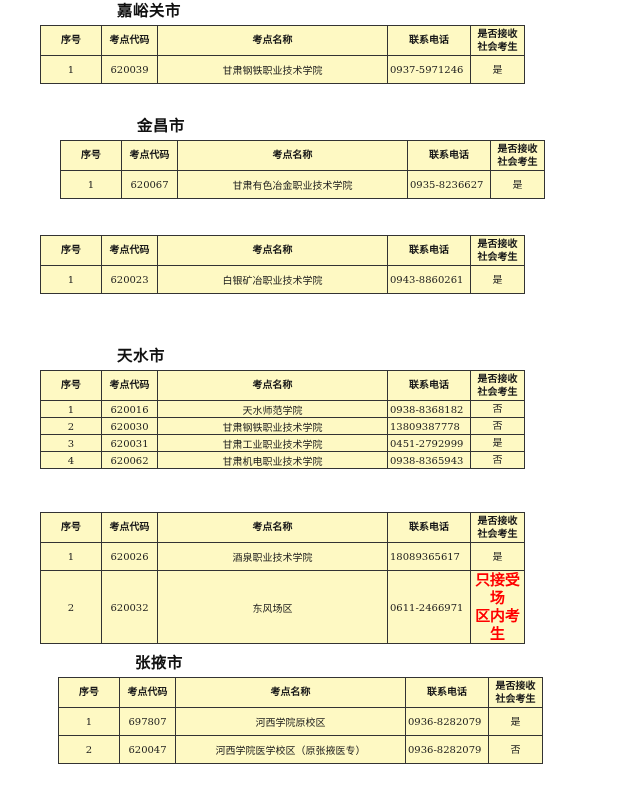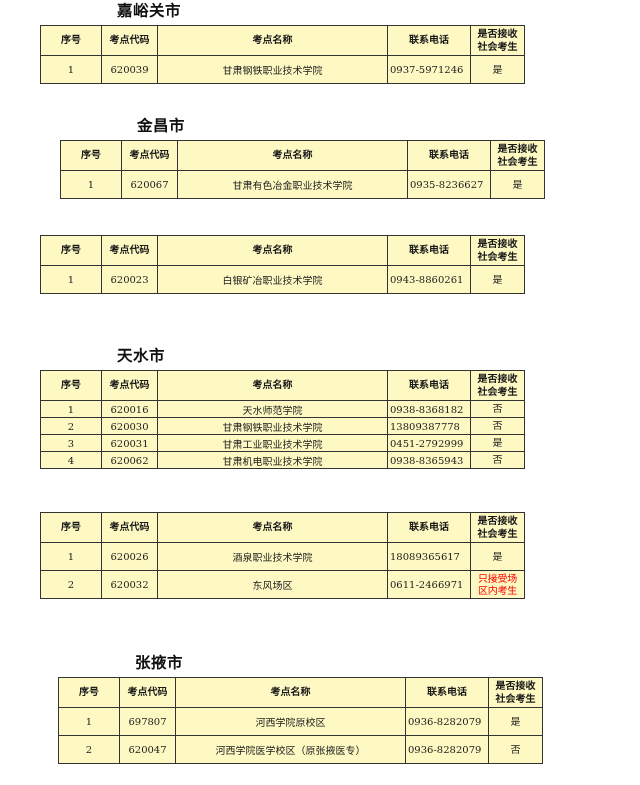--- a/index.html
+++ b/index.html
@@ -67,22 +67,22 @@
   col.c-phone    { width: 83px; }
   col.c-accept   { width: 54px; }
 
   td.cell-index  { text-align: center; }
   td.cell-code   { text-align: center; }
   td.cell-name   { text-align: center; padding-left: 4px; }
   td.cell-phone  { text-align: left; }
   td.cell-accept { text-align: center; line-height: 1.2; }
   td.cell-accept.red-note {
     color: #ff0000;
-    font-weight: normal;
-    font-size: 10px;
+    font-weight: bold;
+    font-size: 15px;
     letter-spacing: -0.2px;
   }
   .hdr-two-line { display: block; }
 </style>
 </head>
 <body>
 
 <div class="page">
   <div id="sections-root">
       <div class="section" style="top: 3px;">

